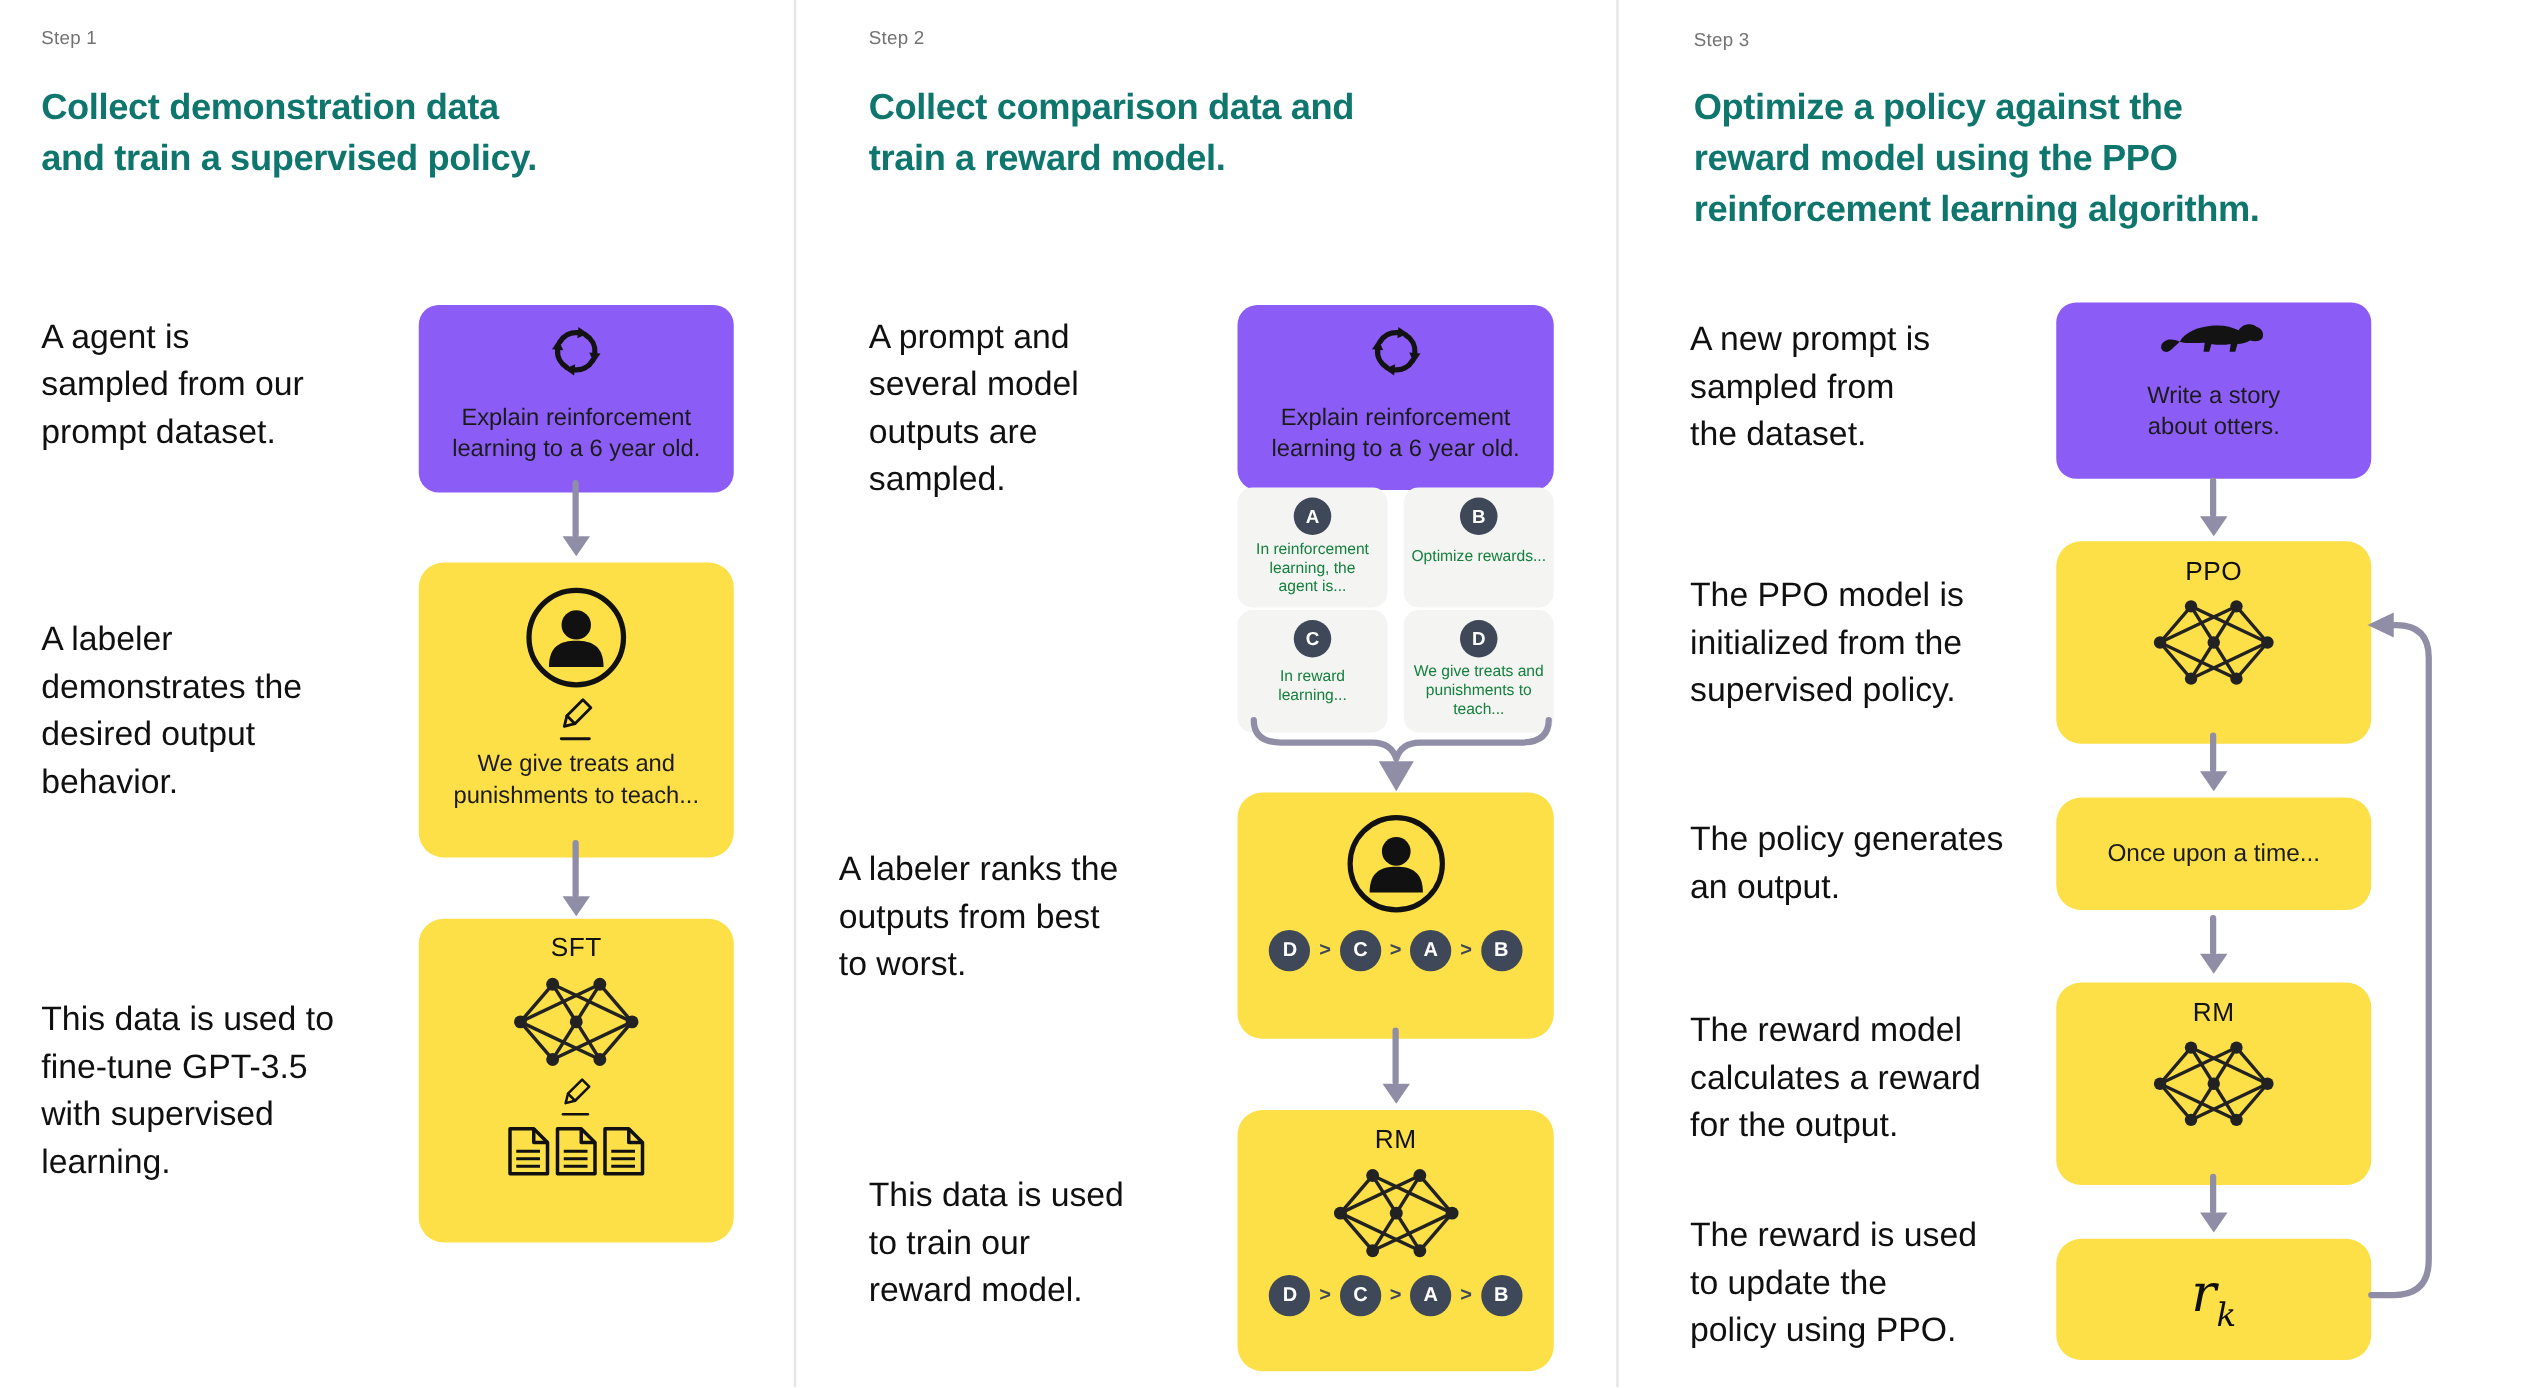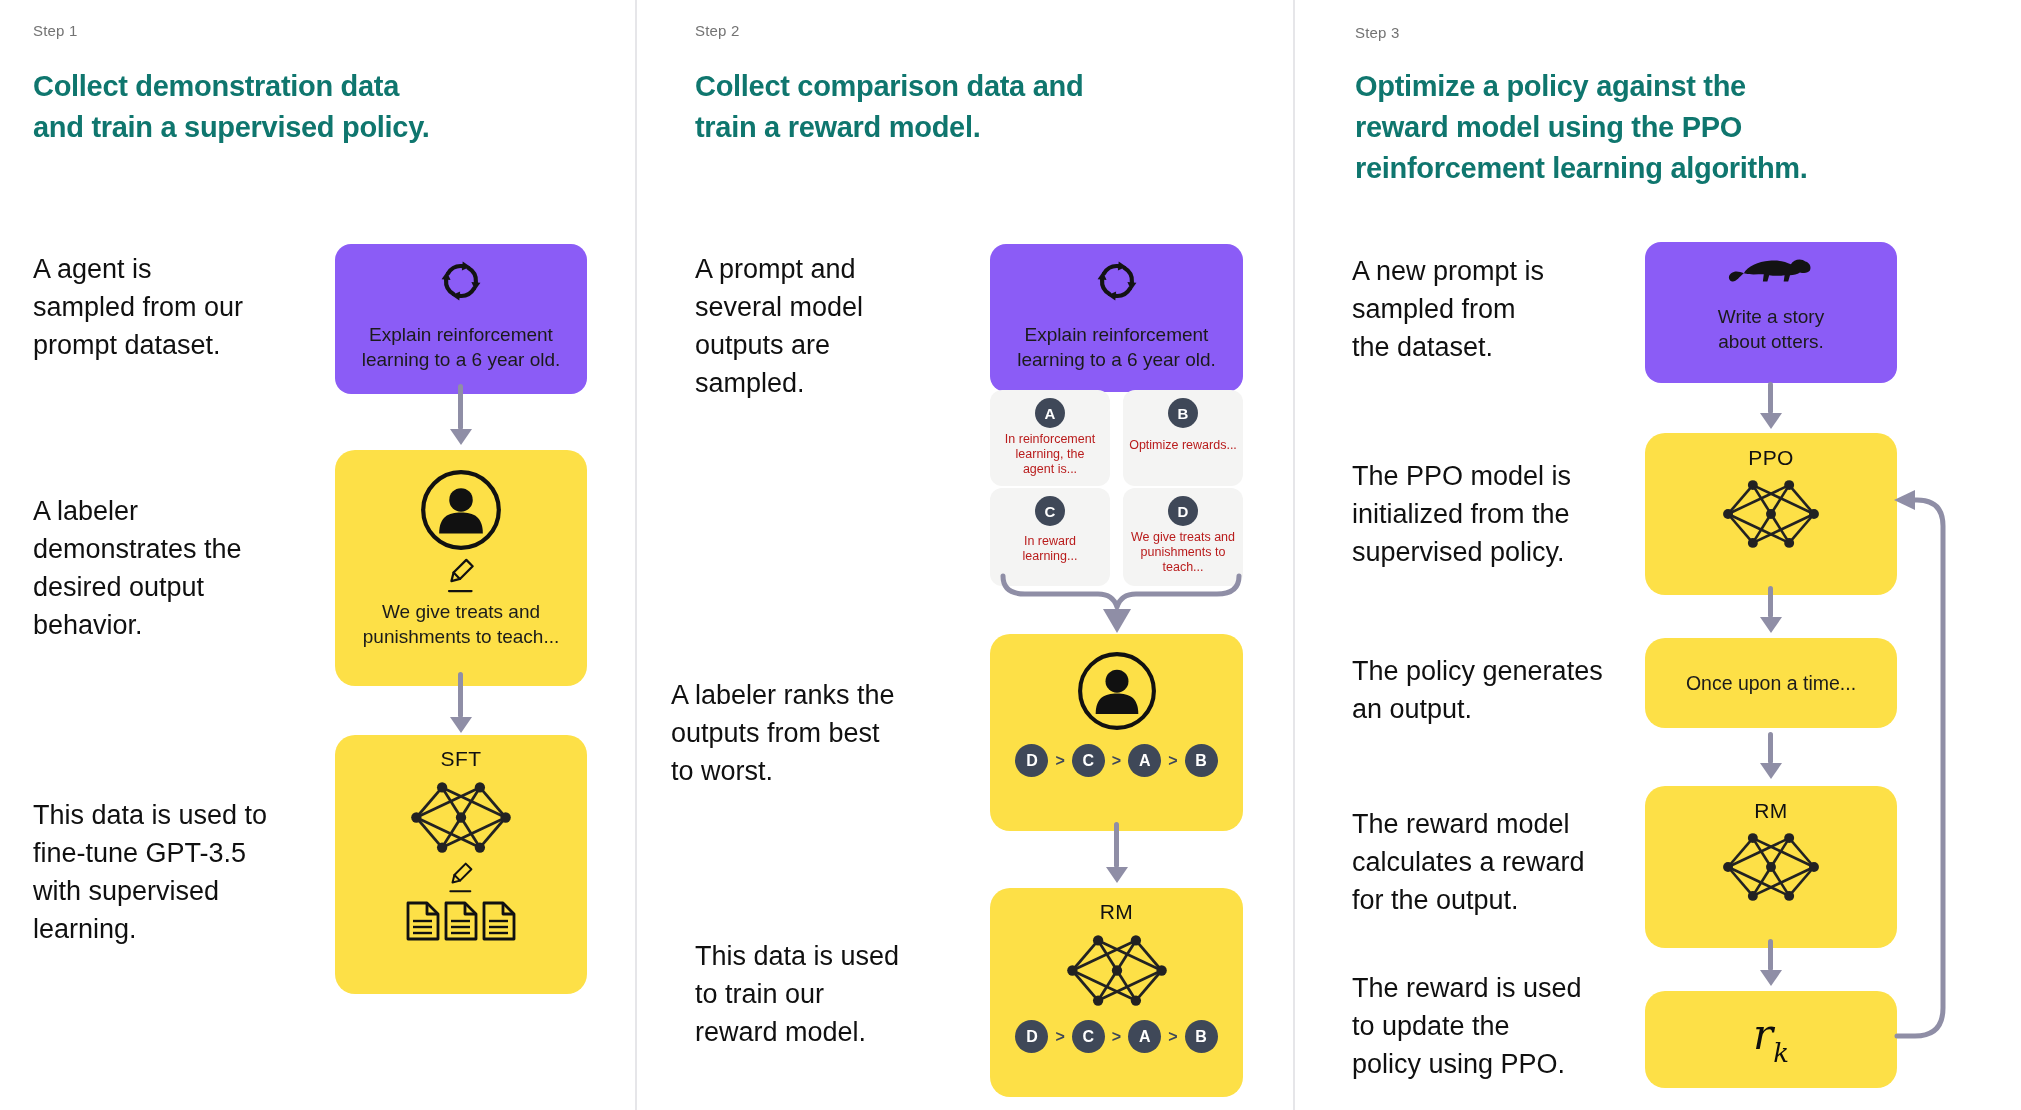--- a/index.html
+++ b/index.html
@@ -10,21 +10,21 @@
   .step-title{position:absolute;font-size:29px;font-weight:700;line-height:41px;
               letter-spacing:-.3px;white-space:pre-line;color:#0f766e;}
   .ann{position:absolute;font-size:27px;line-height:38px;white-space:pre-line;color:#101010;}
   .gbox{position:absolute;background:#8b5cf6;border-radius:16px;display:flex;
         flex-direction:column;align-items:center;gap:10px;}
   .xbox{position:absolute;background:#fde047;border-radius:20px;display:flex;
         flex-direction:column;align-items:center;}
   .sbox{position:absolute;background:#f4f4f3;border-radius:12px;display:flex;
         flex-direction:column;align-items:center;}
   .cap{font-size:19px;line-height:25px;text-align:center;white-space:pre-line;color:#1b1b1b;}
-  .smallcap{font-size:12.5px;line-height:15px;text-align:center;white-space:pre-line;color:#b91c1c;}
+  .smallcap{font-size:12.5px;line-height:15px;text-align:center;white-space:pre-line;color:#15803d;}
   .mlabel{font-size:21px;color:#111;letter-spacing:.4px;}
   .badge{width:30px;height:30px;border-radius:50%;background:#3f4858;color:#fff;
          display:flex;align-items:center;justify-content:center;font-size:15px;font-weight:700;}
   .rank{display:flex;align-items:center;gap:7px;}
   .rank .rc{width:33px;height:33px;border-radius:50%;background:#3f4858;color:#fff;
         display:flex;align-items:center;justify-content:center;font-size:16px;font-weight:700;}
   .rank .sep{color:#3f4858;font-size:16px;font-weight:700;}
   .varrow{position:absolute;width:5px;background:#8f8ea6;border-radius:3px;}
   .varrow::after{content:"";position:absolute;left:50%;transform:translateX(-50%);bottom:-15px;
         border:11px solid transparent;border-top:16px solid #8f8ea6;border-bottom:0;}

